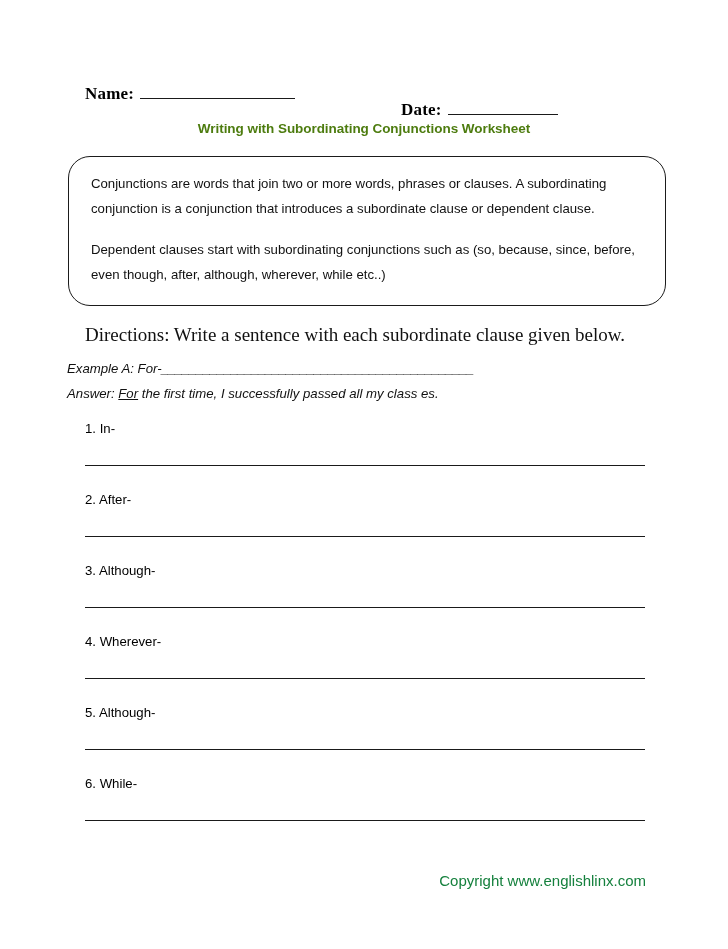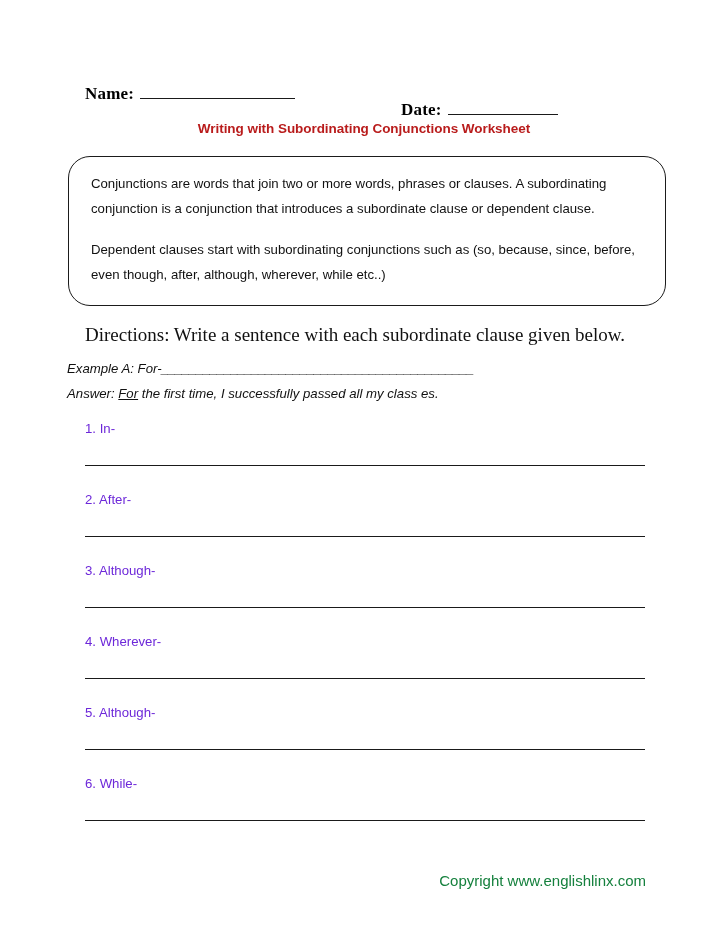--- a/index.html
+++ b/index.html
@@ -59,21 +59,21 @@
   
   .worksheet-title {
     position: absolute;
     left: 0;
     right: 0;
     top: 121px;
     text-align: center;
     font-size: 13.5px;
     font-weight: bold;
     letter-spacing: -0.05px;
-    color: #b91c1c;
+    color: #4d7c0f;
   }
 
   
   .info-box {
     position: absolute;
     left: 68px;
     top: 156px;
     width: 598px;
     height: 150px;
     border: 1.4px solid #1b1b1b;
@@ -131,21 +131,21 @@
     left: 85px;
     top: 420px;
     width: 560px;
   }
   .question-item {
     height: 71px;
     position: relative;
   }
   .question-label {
     font-size: 13.2px;
-    color: #6d28d9;
+    color: #000000;
     line-height: 18px;
   }
   .answer-rule {
     position: absolute;
     left: 0;
     top: 45px;
     width: 560px;
     border-bottom: 1.7px solid #1a1a1a;
   }
 

